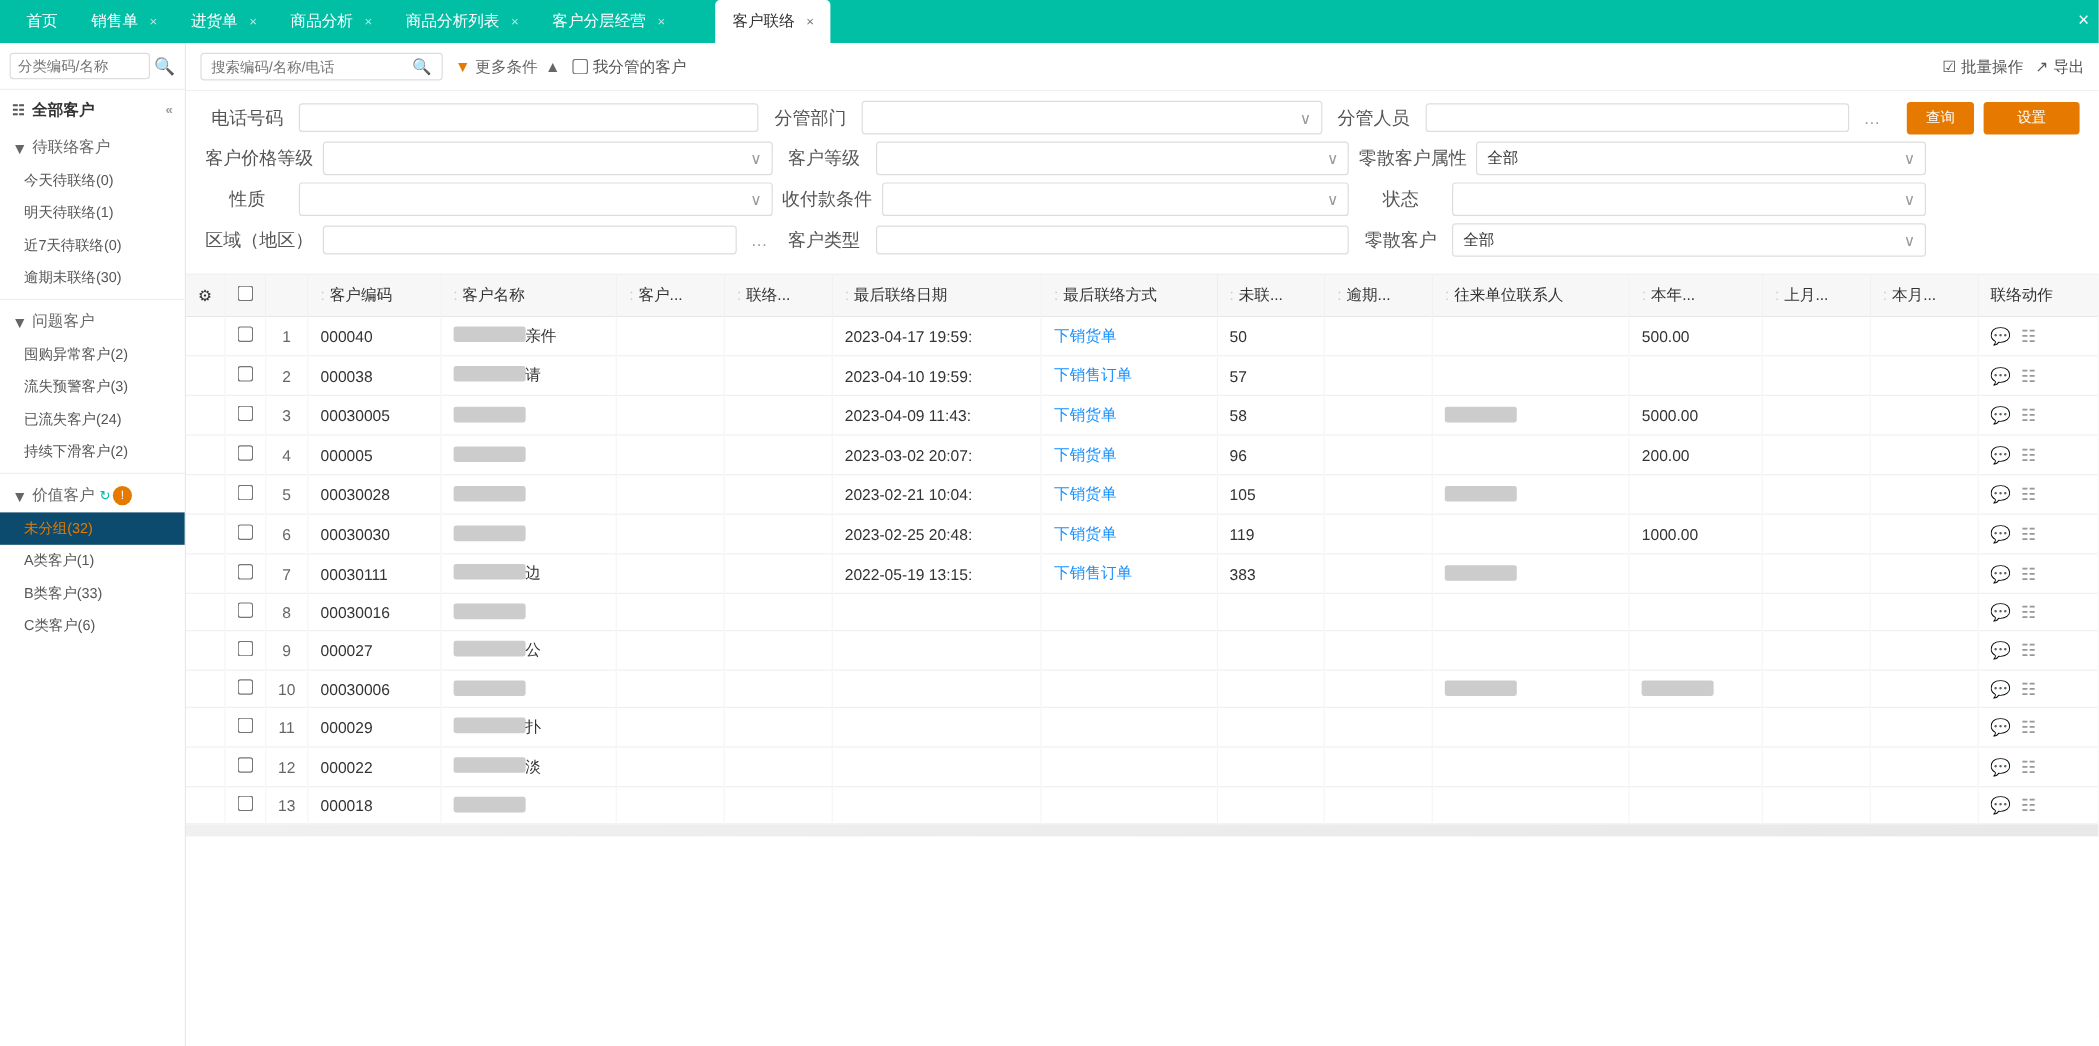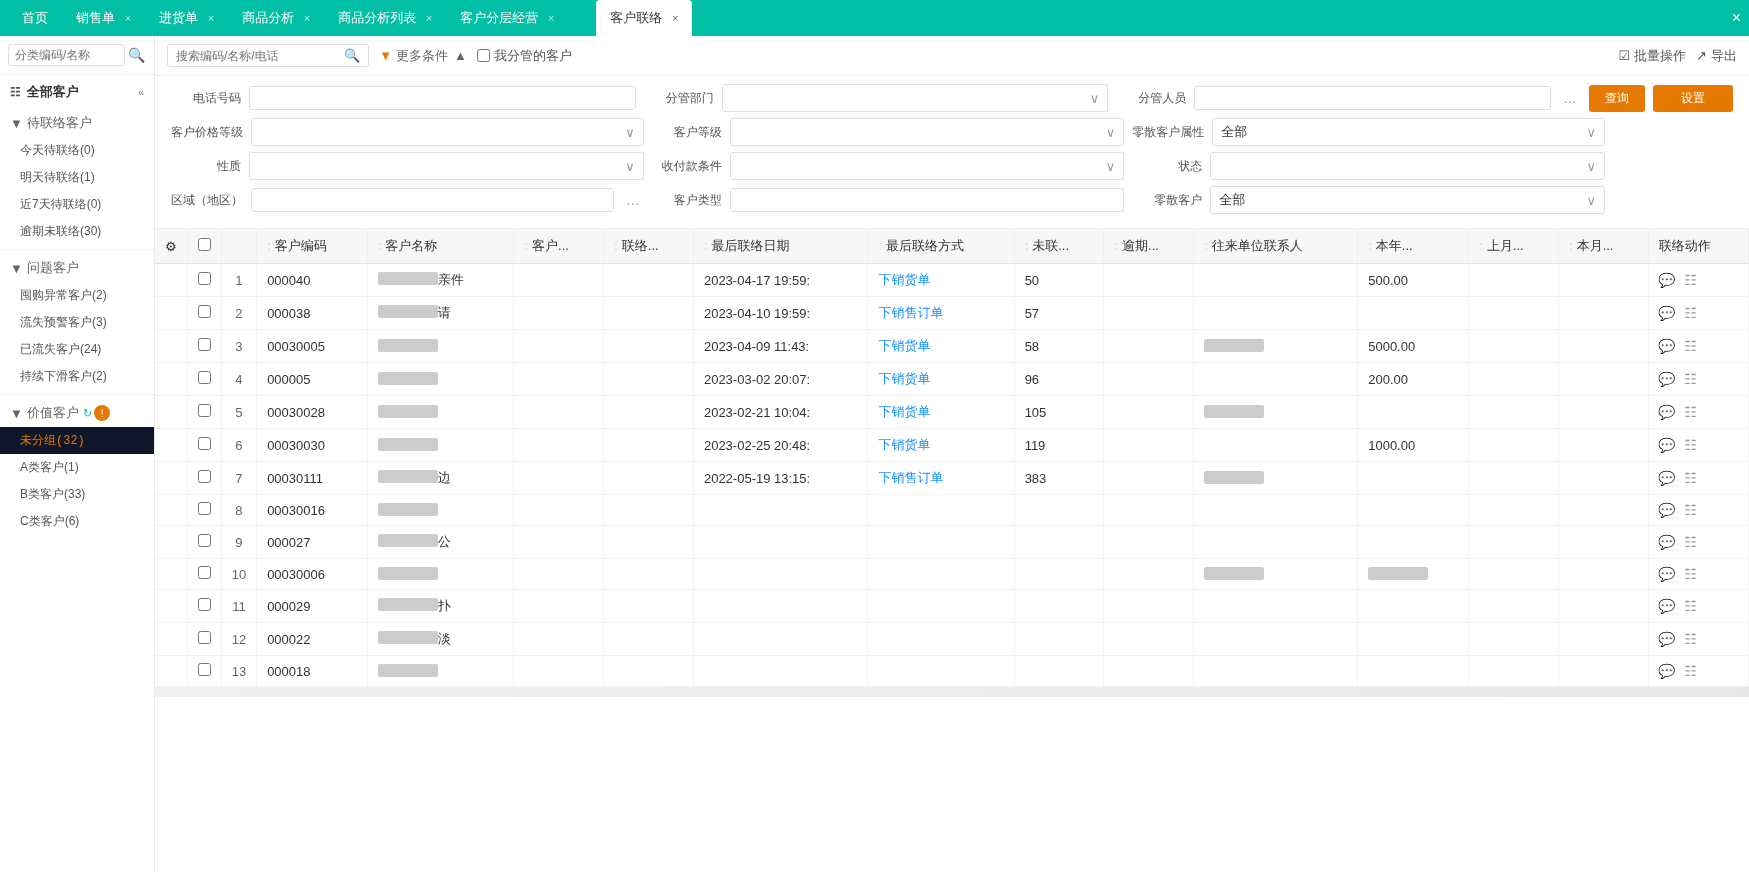--- a/index.html
+++ b/index.html
@@ -101,21 +101,21 @@
       align-items: center;
       cursor: pointer;
     }
     .sidebar-section-label .arrow { margin-right: 4px; }
     .sidebar-item {
       padding: 5px 10px 5px 20px;
       color: #555;
       font-size: 12px;
       cursor: pointer;
     }
-    .sidebar-item.active { background: #0f172a; color: #e67a00; font-family: Liberation Mono, monospace; }
+    .sidebar-item.active { background: #0c4a6e; color: #e67a00; }
     .sidebar-divider { height: 1px; background: #eee; margin: 4px 0; }
 
     
     .content-area {
       flex: 1;
       display: flex;
       flex-direction: column;
       overflow: hidden;
       background: #fff;
     }
@@ -183,24 +183,24 @@
       margin-bottom: 6px;
     }
     .filter-field {
       display: flex;
       align-items: center;
       flex: 1;
       gap: 8px;
     }
     .filter-label {
       color: #555;
-      font-size: 12px;
+      font-size: 15px;
       white-space: nowrap;
       min-width: 70px;
-      text-align: right;
+      text-align: center;
     }
     .filter-input-box {
       flex: 1;
       border: 1px solid #ddd;
       border-radius: 3px;
       padding: 4px 8px;
       font-size: 12px;
       outline: none;
       color: #333;
     }
@@ -222,20 +222,21 @@
     .filter-select .chevron { color: #999; }
     .filter-ellipsis {
       color: #999;
       font-size: 14px;
       cursor: pointer;
       padding: 0 4px;
     }
     .filter-actions {
       display: flex;
       gap: 8px;
+      margin-left: 10px;
     }
     .btn-query {
       background: #e67a00;
       color: #fff;
       border: none;
       border-radius: 3px;
       padding: 5px 16px;
       font-size: 12px;
       cursor: pointer;
     }

